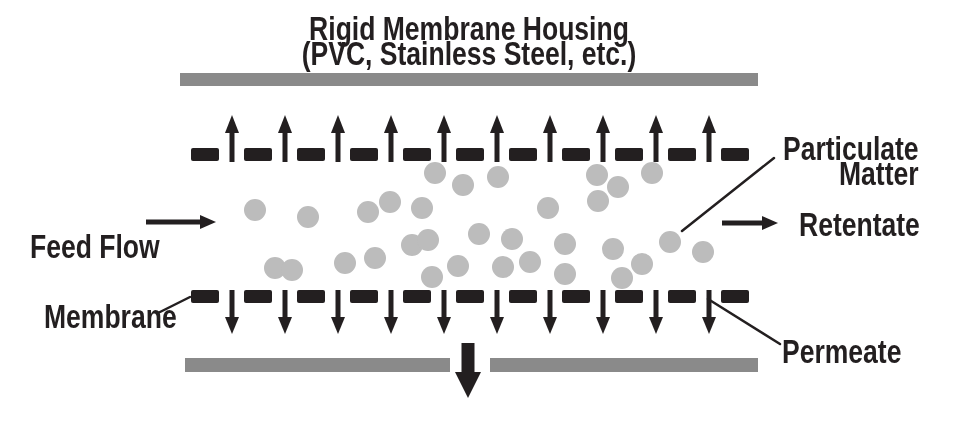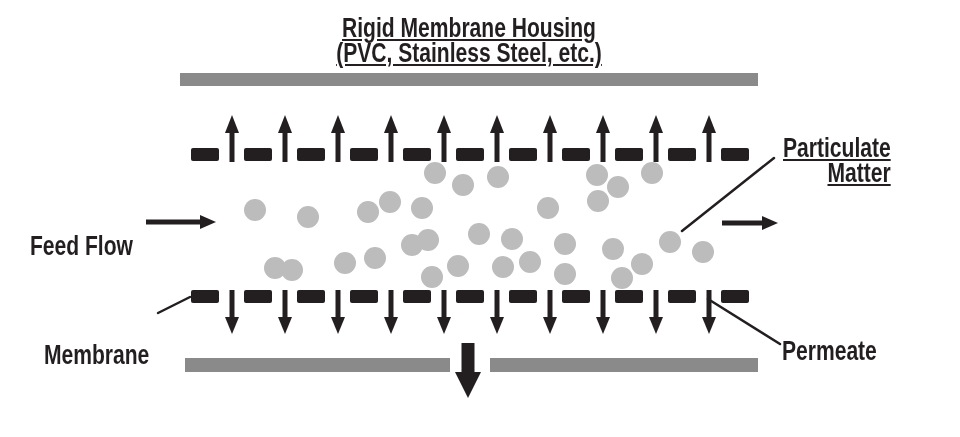--- a/index.html
+++ b/index.html
@@ -7,39 +7,38 @@
     position:relative;
     width:960px;height:437px;
     background:#ffffff;
     overflow:hidden;
     font-family:"Liberation Sans","DejaVu Sans",sans-serif;
   }
   #scene{position:absolute;left:0;top:0;width:960px;height:437px;}
   .lbl{
     position:absolute;
     font-weight:bold;
-    font-size:27px;
+    font-size:34px;
     line-height:25px;
     color:#231f20;
     white-space:nowrap;
-    text-decoration:underline;
   }
   .lbl .cond{
     display:inline-block;
     transform:scaleX(0.78);
     transform-origin:left center;
   }
   .centered{width:578px;text-align:center;}
   .centered .cond{transform-origin:center center;}
   .stack .cond{display:block;}
   #title-label{left:180px;top:16px;}
   #feed-flow-label{left:30px;top:210px;margin-top:24px;}
   #retentate-label{left:799px;top:212px;}
   #particulate-label{left:783px;top:136px;line-height:25px;text-align:right;}
-  #membrane-label{left:44px;top:304px;margin-top:39px;}
+  #membrane-label{left:44px;top:304px;}
   #permeate-label{left:782px;top:339px;}
   #port-label{left:180px;top:399px;}
 </style>
 </head>
 <body>
 
 <div id="app">
 
   <svg id="scene" viewBox="0 0 960 437" xmlns="http://www.w3.org/2000/svg">
       <rect x="180" y="73" width="578" height="13" fill="#8a8a8a"></rect>
@@ -152,20 +151,23 @@
 
   <div class="lbl centered stack" id="title-label">
     <span class="cond">Rigid Membrane Housing</span>
     <span class="cond">(PVC, Stainless Steel, etc.)</span>
   </div>
 
   <div class="lbl" id="feed-flow-label">
     <span class="cond">Feed Flow</span>
   </div>
 
+  <div class="lbl" id="retentate-label">
+    <span class="cond">Retentate</span>
+  </div>
 
   <div class="lbl stack" id="particulate-label">
     <span class="cond">Particulate</span>
     <span class="cond">Matter</span>
   </div>
 
   <div class="lbl" id="membrane-label">
     <span class="cond">Membrane</span>
   </div>
 

